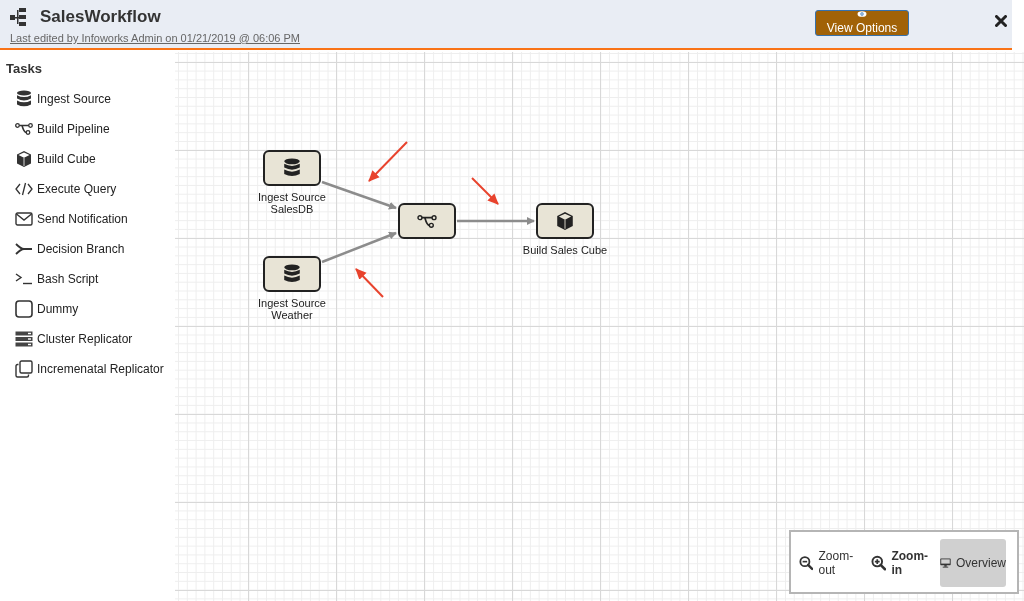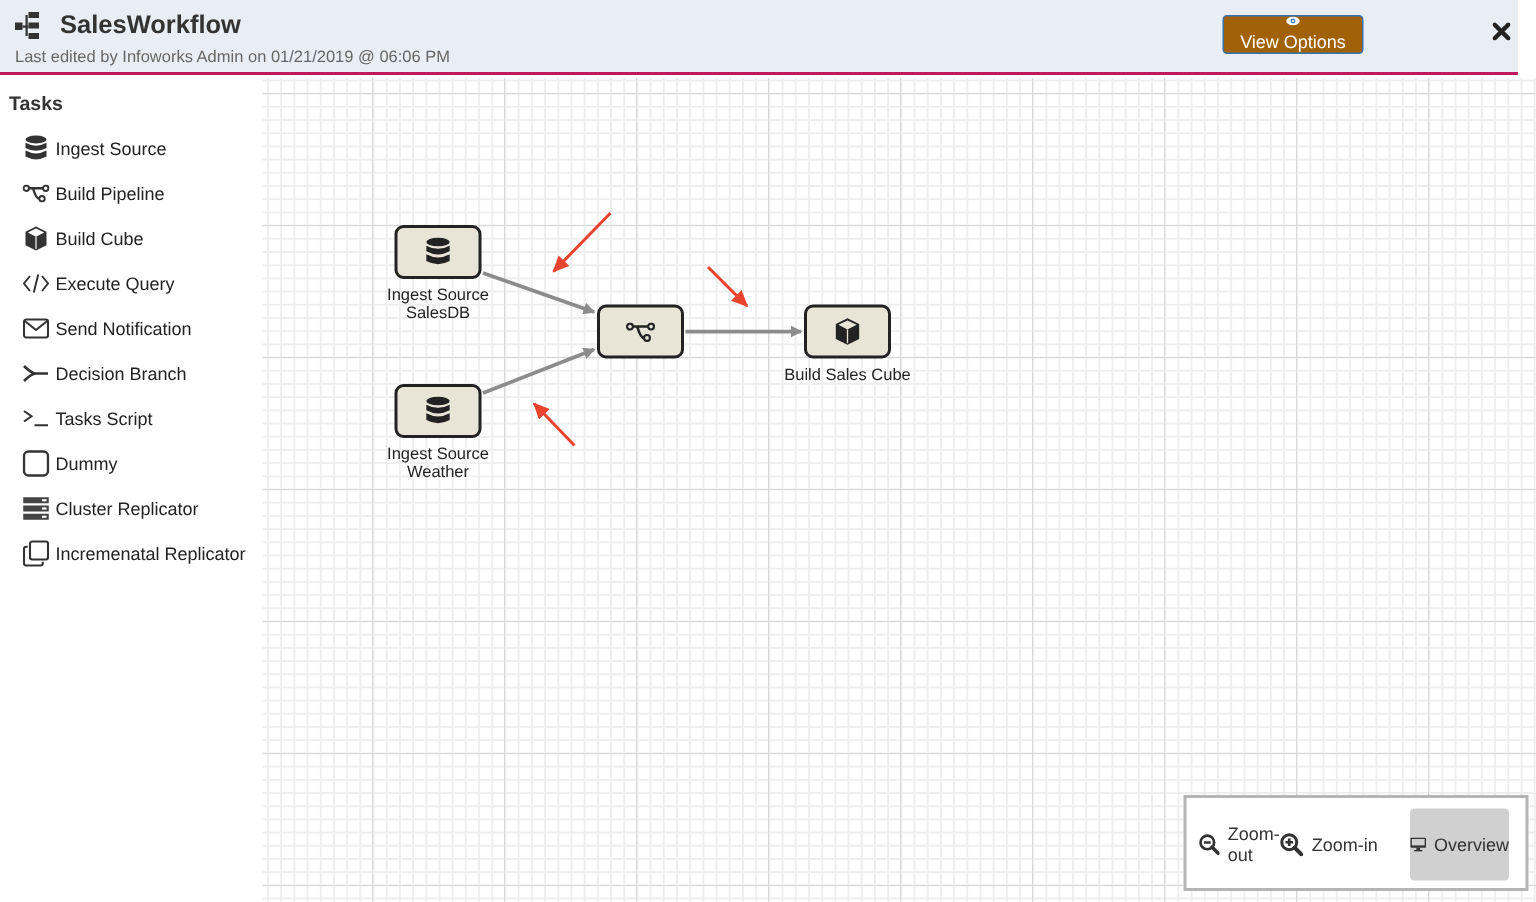--- a/index.html
+++ b/index.html
@@ -1,20 +1,20 @@
 <!DOCTYPE html>
 <html><head>
 <meta charset="utf-8">
 <style>
   * { box-sizing: border-box; margin: 0; padding: 0; }
   html, body { width: 1024px; height: 601px; overflow: hidden; background: #fff; font-family: "Liberation Sans", sans-serif; color: #222; }
-  .header { position: absolute; left: 0; top: 0; width: 1012px; height: 50px; background: #e9edf4; border-bottom: 2px solid #be185d; padding-left: 19px; }
+  .header { position: absolute; left: 0; top: 0; width: 1012px; height: 50px; background: #e9edf4; border-bottom: 2px solid #f97316; padding-left: 19px; }
   .app-icon { position: absolute; left: 10px; top: 8px; width: 16px; height: 18px; }
   .title { position: absolute; left: 40px; top: 7px; font-size: 17px; font-weight: bold; color: #333; }
-  .subtitle { position: absolute; left: 10px; top: 32px; font-size: 11px; color: #666; }
+  .subtitle { position: absolute; left: 10px; top: 32px; font-size: 11px; color: #666; text-decoration: underline; }
   .view-btn { position: absolute; left: 815px; top: 10px; width: 94px; height: 26px; background: #a16207; border: 1px solid #3671ad; border-radius: 3px; color: #fff; font-size: 12px; display: flex; align-items: center; justify-content: center; gap: 4px; cursor: pointer; flex-direction: column; }
   .close-btn { position: absolute; left: 993px; top: 13px; width: 16px; height: 18px; font-size: 17px; font-weight: bold; color: #222; cursor: pointer; line-height: 18px; text-align: center; }
 
   .sidebar { position: absolute; left: 0; top: 52px; width: 196px; height: 549px; background: #fff; border-right: 1px solid #e2e2e2; }
   .tasks-title { position: absolute; left: 6px; top: 9px; font-size: 13px; font-weight: bold; color: #333; }
   .task { position: absolute; left: 14px; height: 22px; width: 158px; display: flex; align-items: center; font-size: 12px; color: #222; cursor: pointer; }
   .task .ic { width: 20px; height: 20px; display: flex; align-items: center; justify-content: center; margin-right: 3px; flex: none; }
 
   .canvas { position: absolute; left: 175px; top: 52px; width: 849px; height: 549px; overflow: hidden;
     background-color: #fff;
@@ -122,21 +122,21 @@
     </span>
     <span>Decision Branch</span>
   </div>
   <div class="task" style="top:216px">
     <span class="ic">
       <svg width="18" height="12" viewBox="0 0 18 12">
           <path d="M1 1 L6 4.5 L1 8" stroke="#333" stroke-width="1.4" fill="none"></path>
           <path d="M8 10.5 H17" stroke="#333" stroke-width="1.4"></path>
         </svg>
     </span>
-    <span>Tasks Script</span>
+    <span>Bash Script</span>
   </div>
   <div class="task" style="top:246px">
     <span class="ic">
       <svg width="18" height="18" viewBox="0 0 18 18">
           <rect x="1" y="1" width="16" height="16" rx="3" fill="none" stroke="#333" stroke-width="1.6"></rect>
         </svg>
     </span>
     <span>Dummy</span>
   </div>
   <div class="task" style="top:276px">
@@ -229,21 +229,21 @@
 
   <div class="zoom-panel" style="left:614px; top:478px;">
     <div class="zbtn" style="left:8px;">
       <svg width="16" height="16" viewBox="0 0 16 16">
           <circle cx="6.5" cy="6.5" r="5" fill="none" stroke="#333" stroke-width="2"></circle>
           <path d="M4 6.5 H9" stroke="#333" stroke-width="1.8"></path>
           <path d="M10 10 L14.5 14.5" stroke="#333" stroke-width="2.6" stroke-linecap="round"></path>
         </svg>
       <span>Zoom-out</span>
     </div>
-    <div class="zbtn" style="left:62px;">
+    <div class="zbtn" style="left:80px;font-weight:bold;">
       <svg width="16" height="16" viewBox="0 0 16 16">
           <circle cx="6.5" cy="6.5" r="5" fill="none" stroke="#333" stroke-width="2"></circle>
           <path d="M4 6.5 H9 M6.5 4 V9" stroke="#333" stroke-width="1.8"></path>
           <path d="M10 10 L14.5 14.5" stroke="#333" stroke-width="2.6" stroke-linecap="round"></path>
         </svg>
       <span>Zoom-in</span>
     </div>
     <div class="zbtn active" style="left:149px;">
       <svg width="18" height="16" viewBox="0 0 18 16">
           <rect x="0.5" y="0.5" width="17" height="11" rx="1" fill="#333"></rect>

